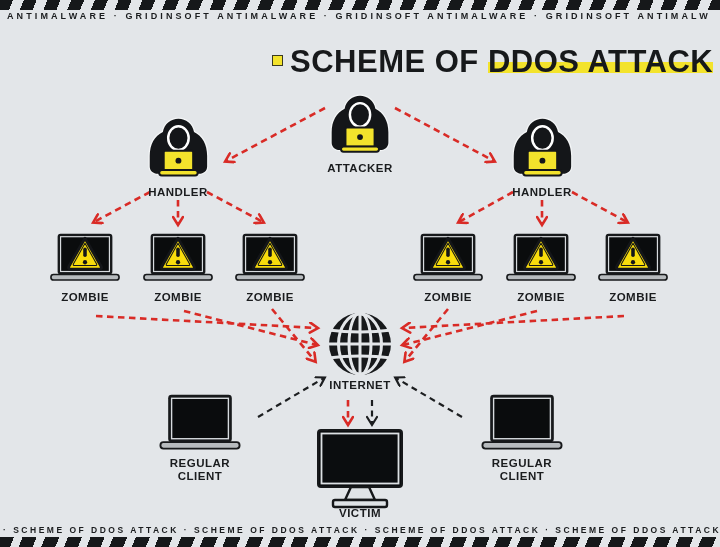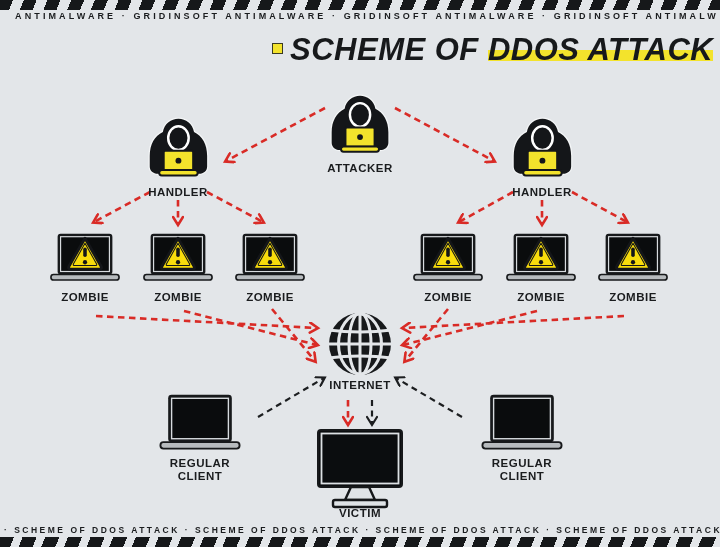--- a/index.html
+++ b/index.html
@@ -2,43 +2,42 @@
 <html><head>
 <meta charset="utf-8">
 <style>
   html,body{margin:0;padding:0;}
   .page{
     position:relative;
     width:720px;height:547px;
     background:#e3e6e9;
     overflow:hidden;
     font-family:"Liberation Sans",sans-serif;
-    text-align:center;
   }
   
   .stripes{
     position:absolute;left:0;width:720px;height:10px;
     background:repeating-linear-gradient(112deg,#16181a 0 12px,transparent 12px 22px);
   }
   .stripes.top{top:0;}
   .stripes.bottom{bottom:0;height:10px;
     background:repeating-linear-gradient(112deg,#16181a 0 13px,transparent 13px 21px);
   }
   
   .marquee{
     position:absolute;left:0;width:720px;
     white-space:nowrap;overflow:hidden;
     font-weight:bold;color:#1a1c1e;
   }
   .marquee.top{top:11px;font-size:9px;letter-spacing:3.1px;padding-left:7px;}
   .marquee.bottom{bottom:12px;font-size:8.5px;letter-spacing:2.5px;padding-left:3px;}
   
   .title-row{
-    position:absolute;top:34px;left:272px;
-    display:flex;align-items:flex-start;font-style:italic;
+    position:absolute;top:46px;left:272px;
+    display:flex;align-items:flex-start;
   }
   .title-bullet{
     width:11px;height:11px;margin-top:9px;margin-right:7px;
     background:#f3e32c;border:1.5px solid #3a3a22;box-sizing:border-box;
   }
   h1.title{
     margin:0;font-size:31px;line-height:32px;font-weight:bold;
     letter-spacing:0.5px;color:#17191b;white-space:nowrap;
   }
   h1.title .hl{

